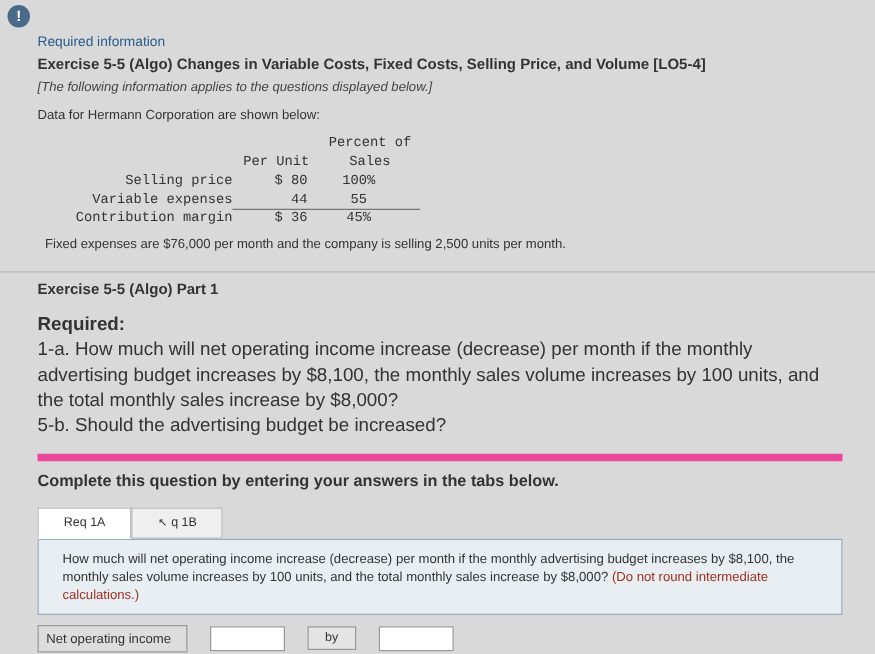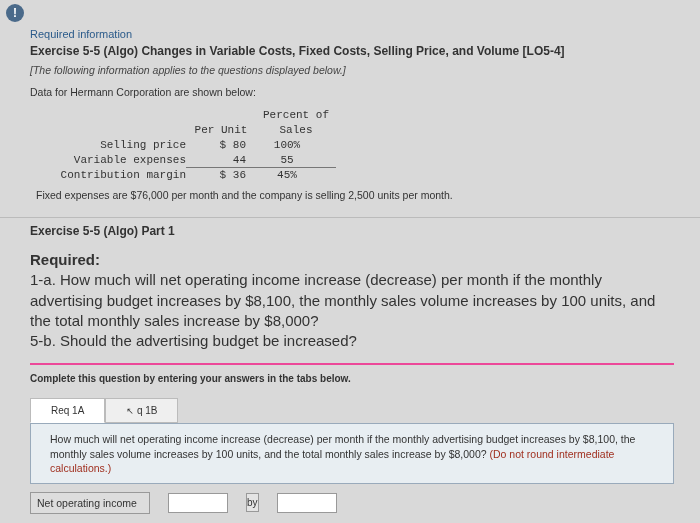--- a/index.html
+++ b/index.html
@@ -41,21 +41,21 @@
     }
     .data-table .hdr { text-align: center; }
     .data-table .lbl { text-align: right; }
     .data-table .val { text-align: right; padding-right: 10px;}
     .data-table .pct { text-align: center; padding-right: 18px;}
     .underline-row td, .underline-val { border-bottom: 1px solid #777; }
     .fixed-line { font-size: 10.5px; margin: 6px 0 16px 6px; }
     .part-title { font-weight: bold; font-size: 12px; margin-bottom: 12px; padding-top: 6px; border-top: 1px solid #bbb; margin-left: -30px; margin-right:-26px; padding-left:30px;}
     .required-block { font-size: 15px; margin-bottom: 12px; line-height: 1.35;}
     .required-block .lbl { font-weight: bold; }
-    .instruction { font-weight: bold; font-size: 10px; margin-bottom: 14px; padding-top:8px; border-top: 2px solid #ec4899;}
+    .instruction { font-weight: bold; font-size: 13px; margin-bottom: 14px; padding-top:8px; border-top: 6px solid #ec4899;}
     .tabs { display: flex; gap: 0; margin-bottom: 0; }
     .tab {
       border: 1px solid #bbb;
       background: #efefef;
       padding: 6px 20px;
       font-size: 10px;
       cursor: pointer;
     }
     .tab.active { background: #fff; border-bottom: 1px solid #fff; }
     .cursor-icon { font-size: 9px; margin-right: 3px; }
@@ -80,21 +80,21 @@
       min-width: 120px;
     }
     .answer-row input {
       border: 1px solid #999;
       background: #fff;
       height: 20px;
       width: 60px;
       padding: 2px 4px;
       font-size: 10px;
     }
-    .answer-row .by { border:1px solid #999; background:#e4e4e4; padding:3px 0; font-size:10px;}
+    .answer-row .by { border:1px solid #999; background:#e4e4e4; padding:3px 13px; font-size:10px;}
     .nav-row { display: flex; gap: 40px; justify-content: center; margin-top: 6px;}
     .nav-btn {
       padding: 5px 18px;
       font-size: 10px;
       cursor: pointer;
       border: 1px solid #888;
     }
     .nav-prev { background: #ddd; color: #888; }
     .nav-next { background: #0b3e82; color: #fff; border-color: #0b3e82;}
   </style>

